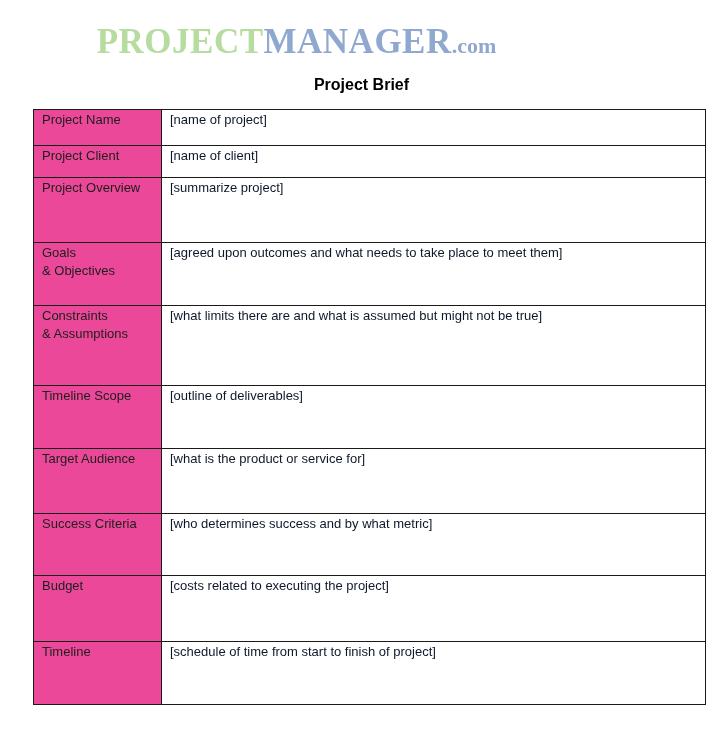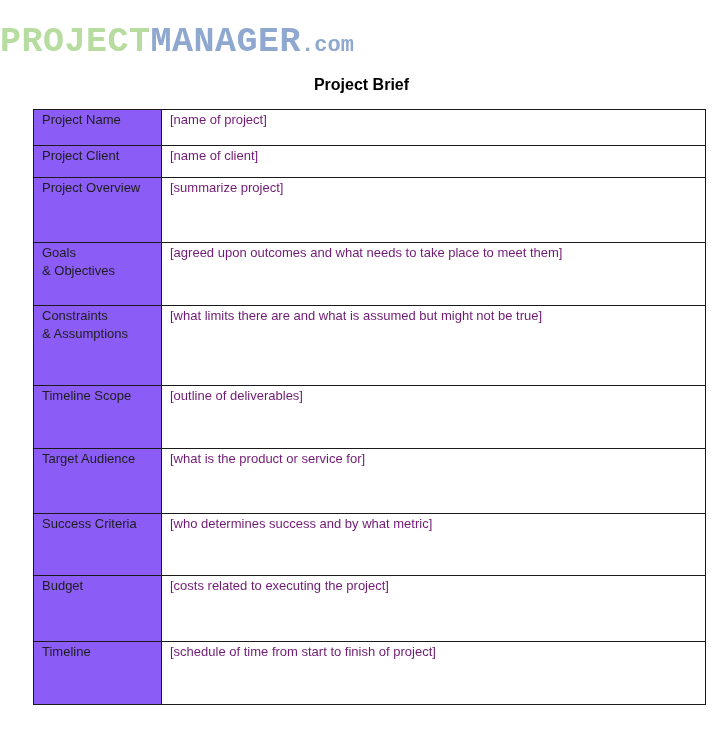--- a/index.html
+++ b/index.html
@@ -2,43 +2,43 @@
 <html><head>
   <meta charset="utf-8">
   <style>
     html, body { margin: 0; padding: 0; background: #ffffff; }
     body {
       width: 723px; height: 737px; position: relative; overflow: hidden;
       font-family: "Liberation Sans", "DejaVu Sans", sans-serif;
       color: #111;
     }
     .logo {
-      position: absolute; left: 0; top: 20px; width: 593px; 
-      font-family: Liberation Mono, monospace; font-weight: bold;
+      position: absolute; left: 0; top: 20px; width: 593px; text-align: center;
+      font-family: Liberation Serif, serif; font-weight: bold;
       font-size: 35px; letter-spacing: 0.5px; line-height: 44px;
     }
     .logo .p1 { color: #b7dc9f; }
     .logo .p2 { color: #8fa8cf; }
     .logo .p3 { color: #8fa8cf; font-size: 22px; letter-spacing: 0; }
     .title {
       position: absolute; left: 0; top: 76px; width: 723px; text-align: center;
       font-family: "Liberation Sans", sans-serif; font-weight: bold; font-size: 16px;
       color: #000000;
     }
     table.brief {
       position: absolute; left: 33px; top: 109px;
       width: 673px; border-collapse: collapse;
       font-size: 13px; line-height: 18px;
     }
     table.brief td {
       border: 1.3px solid #1a1a1a; vertical-align: top;
       padding: 1px 8px 0 8px;
     }
-    td.label { width: 111px; background: #8b5cf6; color: #1d1d1d; }
-    td.value { color: #701a75; margin-top: 28px; }
+    td.label { width: 111px; background: #ec4899; color: #1d1d1d; }
+    td.value { color: #0f172a; margin-top: 28px; }
   </style>
 </head>
 <body>
 
 <div class="logo">
   <span class="p1">PROJECT</span><span class="p2">MANAGER</span><span class="p3">.com</span>
 </div>
 
 <div class="title">Project Brief</div>
 

